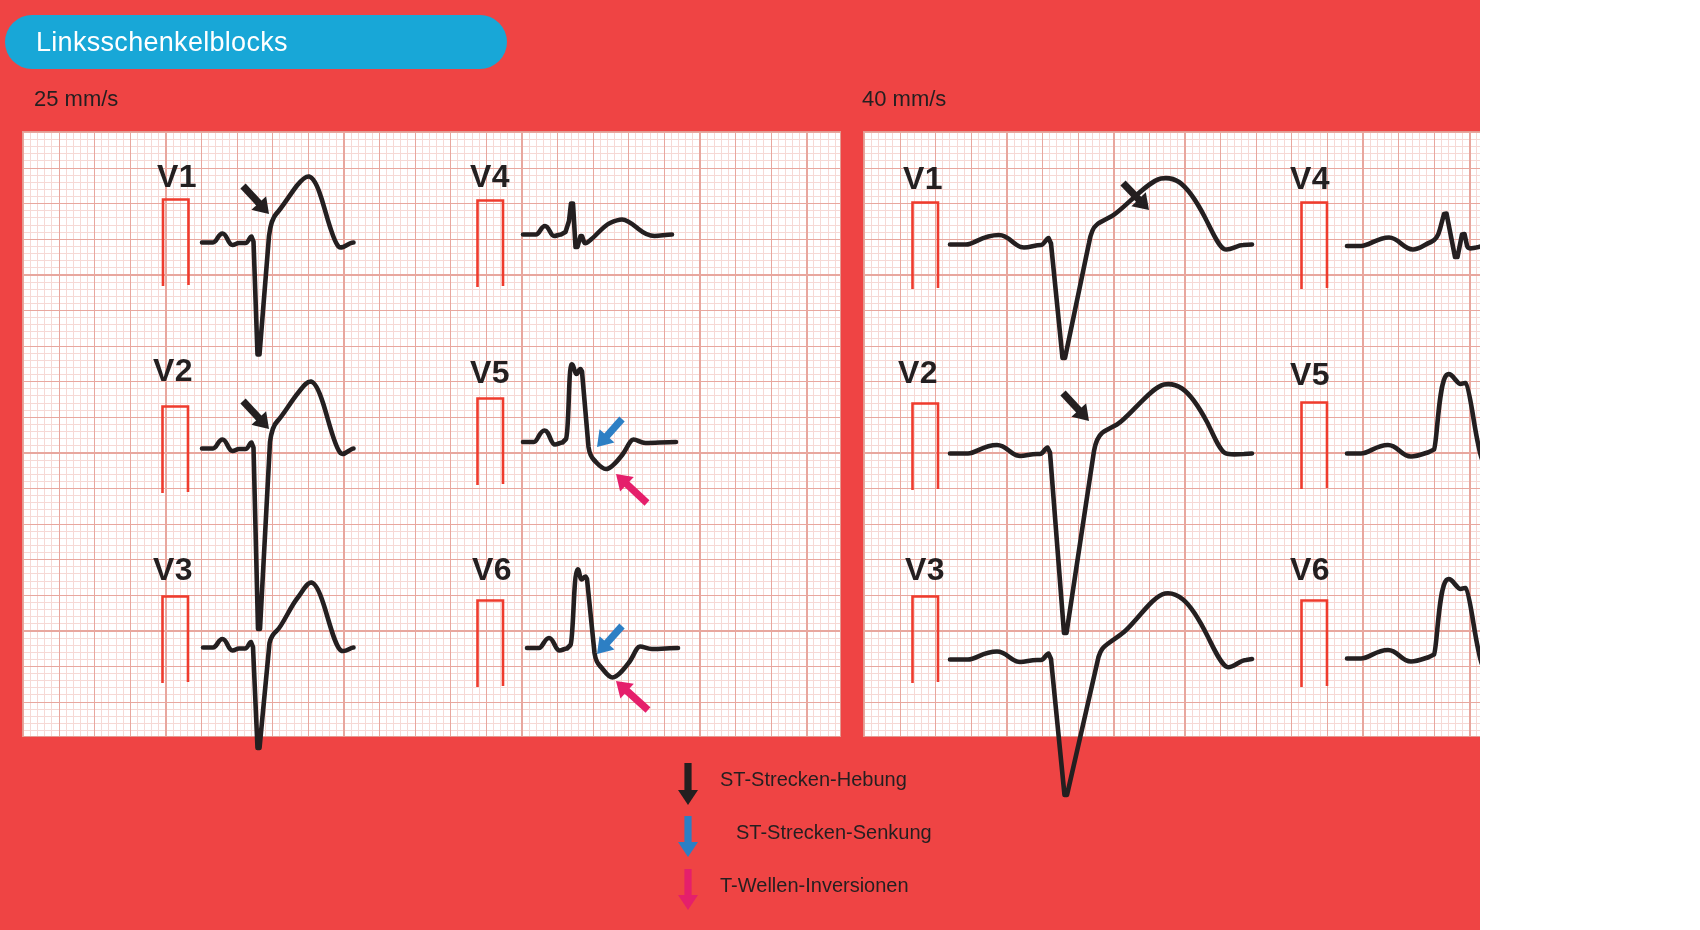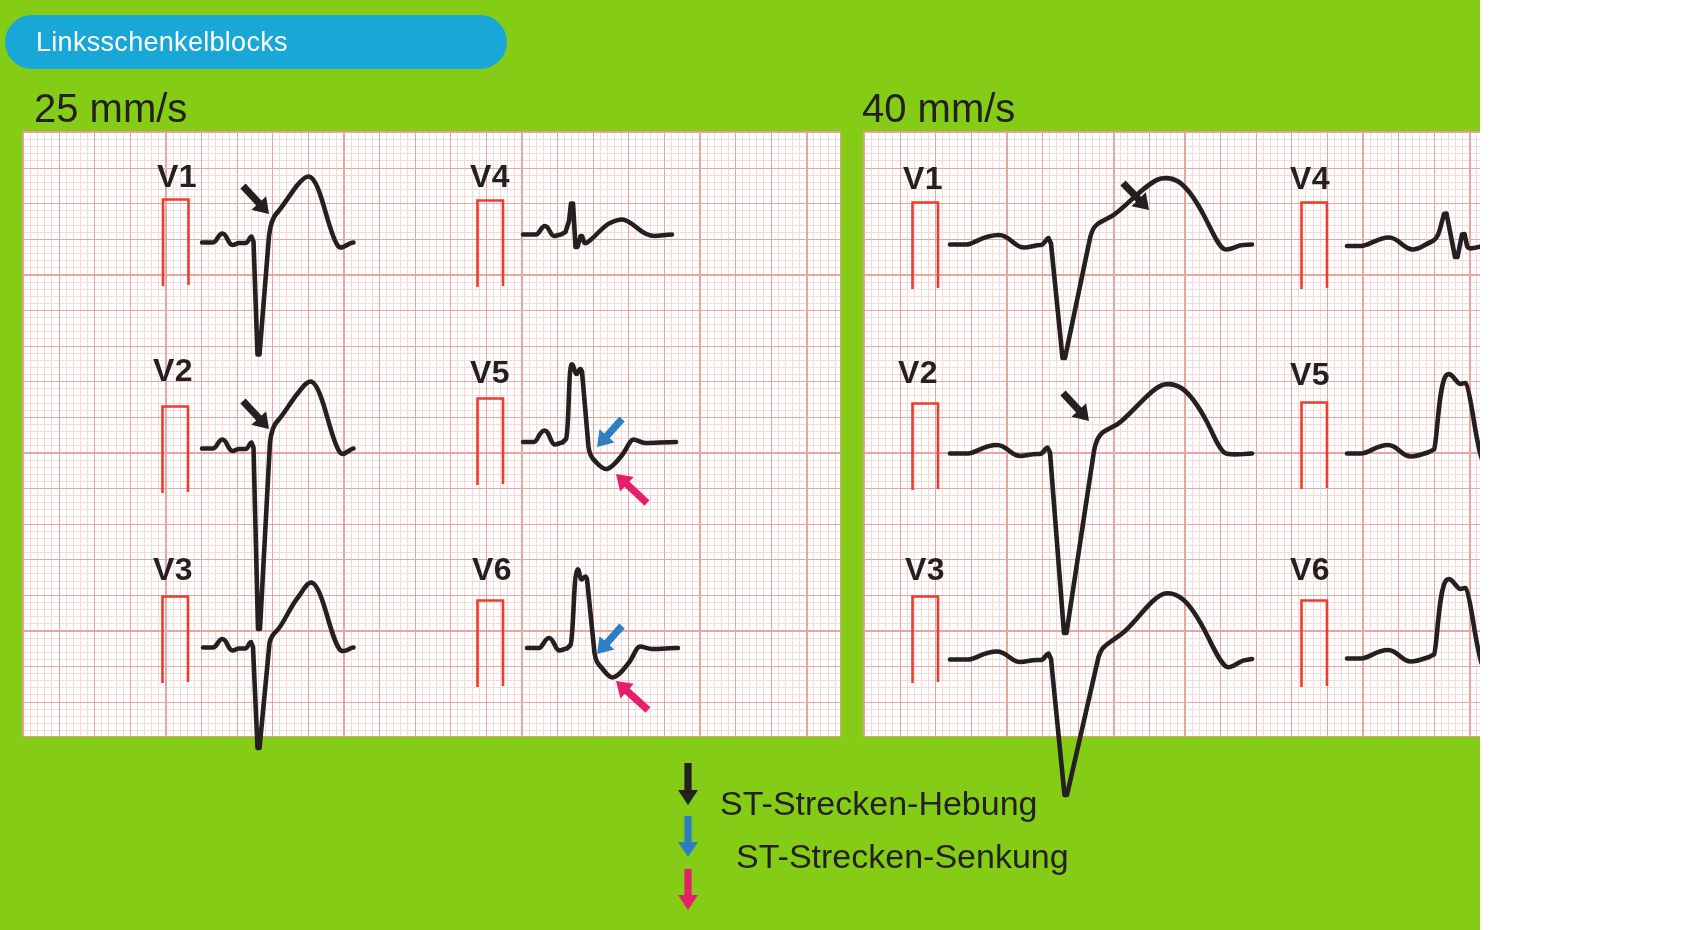--- a/index.html
+++ b/index.html
@@ -1,33 +1,33 @@
 <!DOCTYPE html>
 <html><head>
 <meta charset="utf-8">
 <style>
   html,body{margin:0;padding:0;background:#fff;}
-  .stage{position:relative;width:1480px;height:930px;background:#84cc16;
+  .stage{position:relative;width:1480px;height:930px;background:#ef4444;
          font-family:"Liberation Sans",sans-serif;overflow:hidden;}
   .title-pill{position:absolute;left:5px;top:15px;height:54px;width:502px;
               border-radius:27px;display:flex;align-items:center;
               padding-left:31px;box-sizing:border-box;color:#ffffff;
               font-size:27px;letter-spacing:.3px;}
-  .speed-label{position:absolute;font-size:40px;color:#241f20;white-space:nowrap;}
+  .speed-label{position:absolute;font-size:22px;color:#241f20;white-space:nowrap;}
   .ecg-panel{position:absolute;box-sizing:border-box;border:1.6px solid #e49a91;
      background-color:#ffffff;
      background-image:
        repeating-linear-gradient(to right,#e8a79e 0 1.3px,transparent 1.3px 35.6px),
        repeating-linear-gradient(to bottom,#e8a79e 0 1.3px,transparent 1.3px 35.6px),
        repeating-linear-gradient(to right,#f6d9d5 0 1px,transparent 1px 7.12px),
        repeating-linear-gradient(to bottom,#f6d9d5 0 1px,transparent 1px 7.12px);}
   .overlay{position:absolute;left:0;top:0;width:1700px;height:930px;pointer-events:none;}
   .lead-label{position:absolute;font-size:32px;font-weight:600;color:#241f20;
               letter-spacing:.5px;white-space:nowrap;text-align:right;}
-  .legend-label{position:absolute;font-size:34px;color:#241f20;white-space:nowrap;margin-top:16px;}
+  .legend-label{position:absolute;font-size:20px;color:#241f20;white-space:nowrap;}
 </style>
 </head>
 <body>
 
 <div class="stage">
   <div class="title-pill" style="background: rgb(24, 167, 215);">
     <span>Linksschenkelblocks</span>
   </div>
 
   <div class="speed-label" style="left: 34px; top: 86px;">25 mm/s</div>
@@ -99,13 +99,14 @@
     <div class="lead-label" style="left: 470px; top: 354px;">V5</div>
     <div class="lead-label" style="left: 472px; top: 551px;">V6</div>
     <div class="lead-label" style="left: 903px; top: 160px;">V1</div>
     <div class="lead-label" style="left: 898px; top: 354px;">V2</div>
     <div class="lead-label" style="left: 905px; top: 551px;">V3</div>
     <div class="lead-label" style="left: 1290px; top: 160px;">V4</div>
     <div class="lead-label" style="left: 1290px; top: 356px;">V5</div>
     <div class="lead-label" style="left: 1290px; top: 551px;">V6</div>
     <div class="legend-label" style="left: 720px; top: 768px;">ST-Strecken-Hebung</div>
     <div class="legend-label" style="left: 736px; top: 821px;">ST-Strecken-Senkung</div>
+    <div class="legend-label" style="left: 720px; top: 874px;">T-Wellen-Inversionen</div>
   </div>
 
 </body></html>

